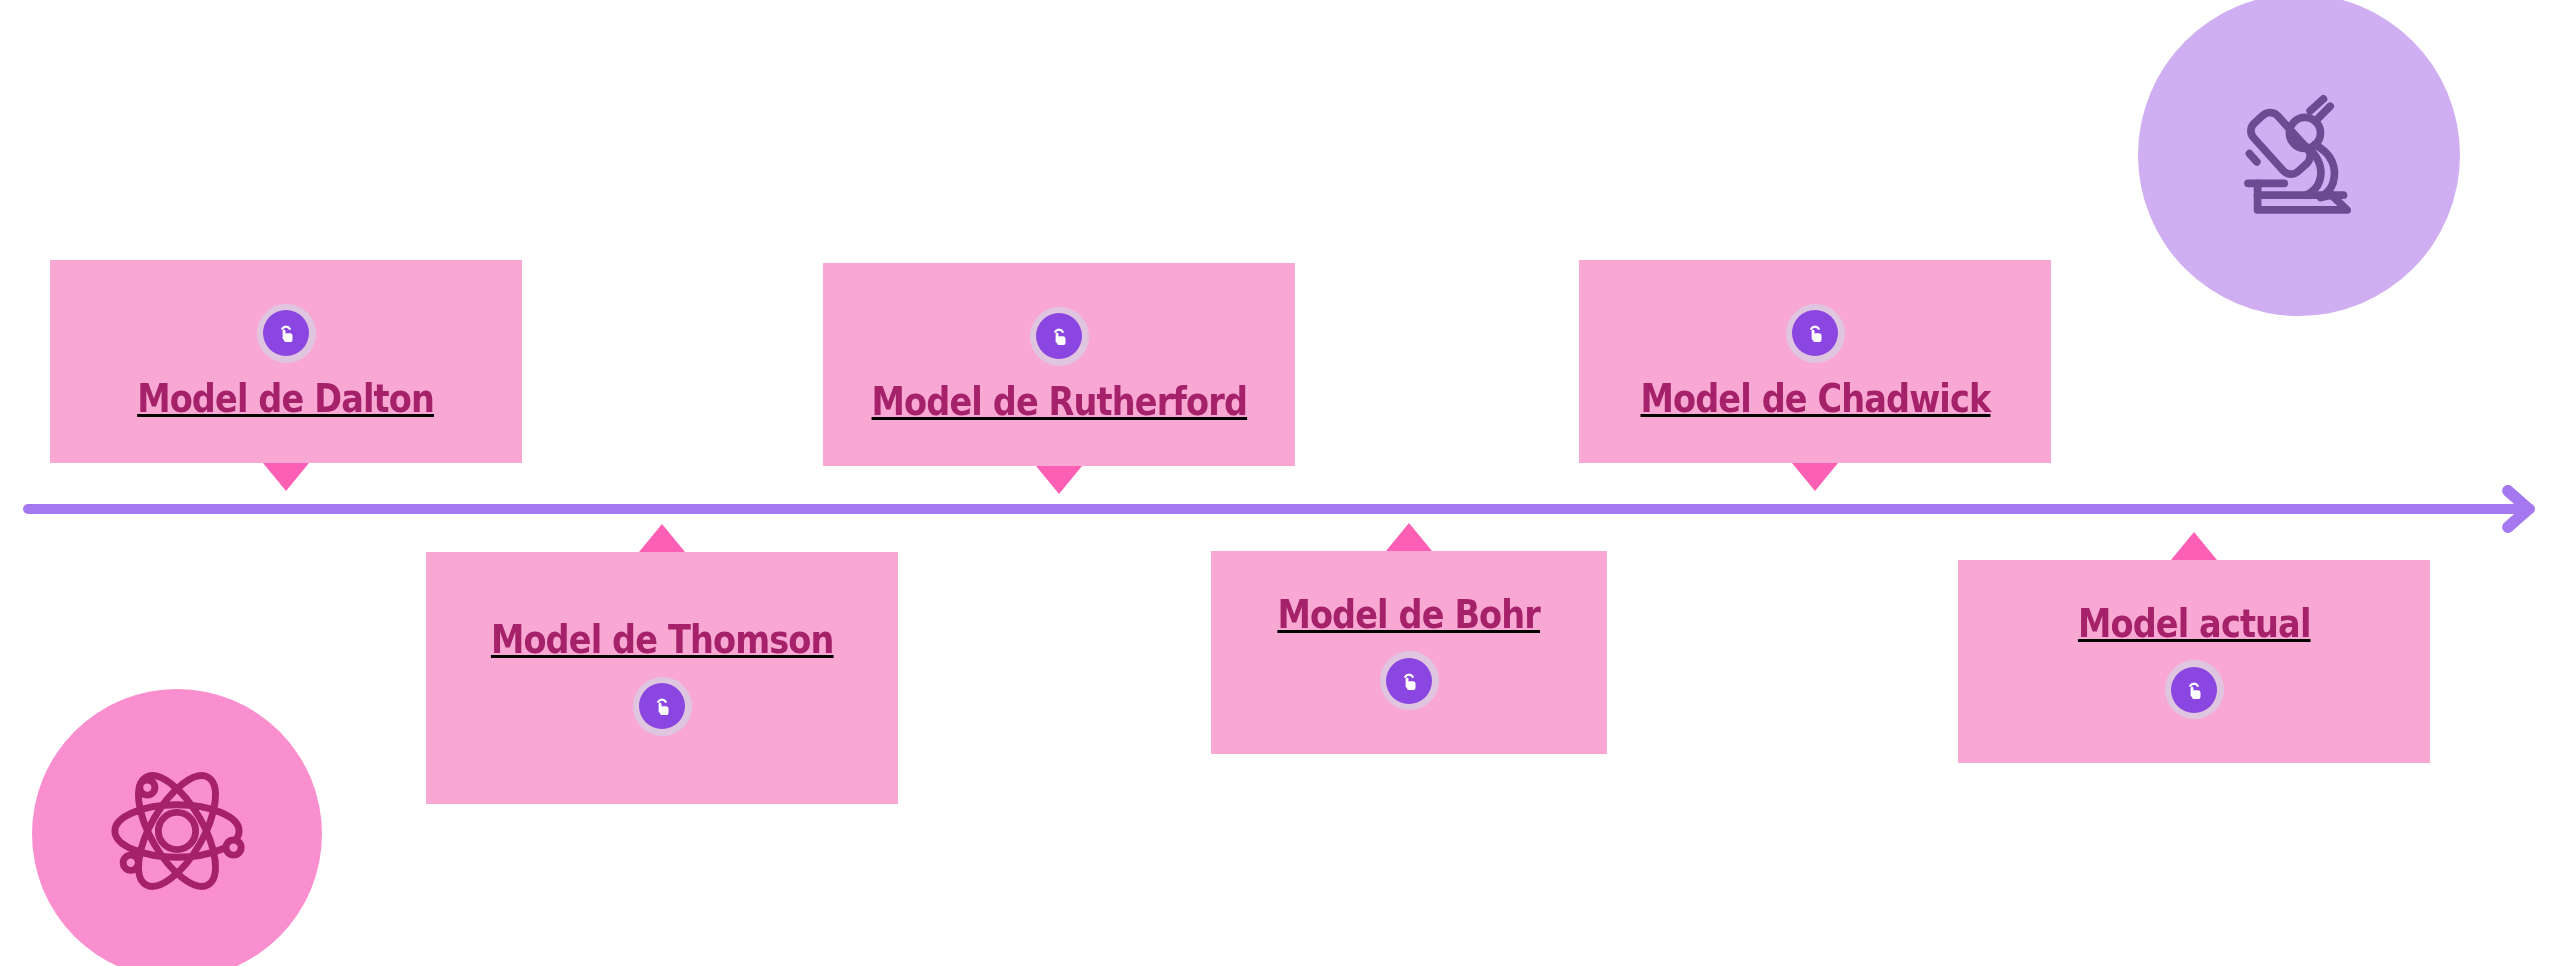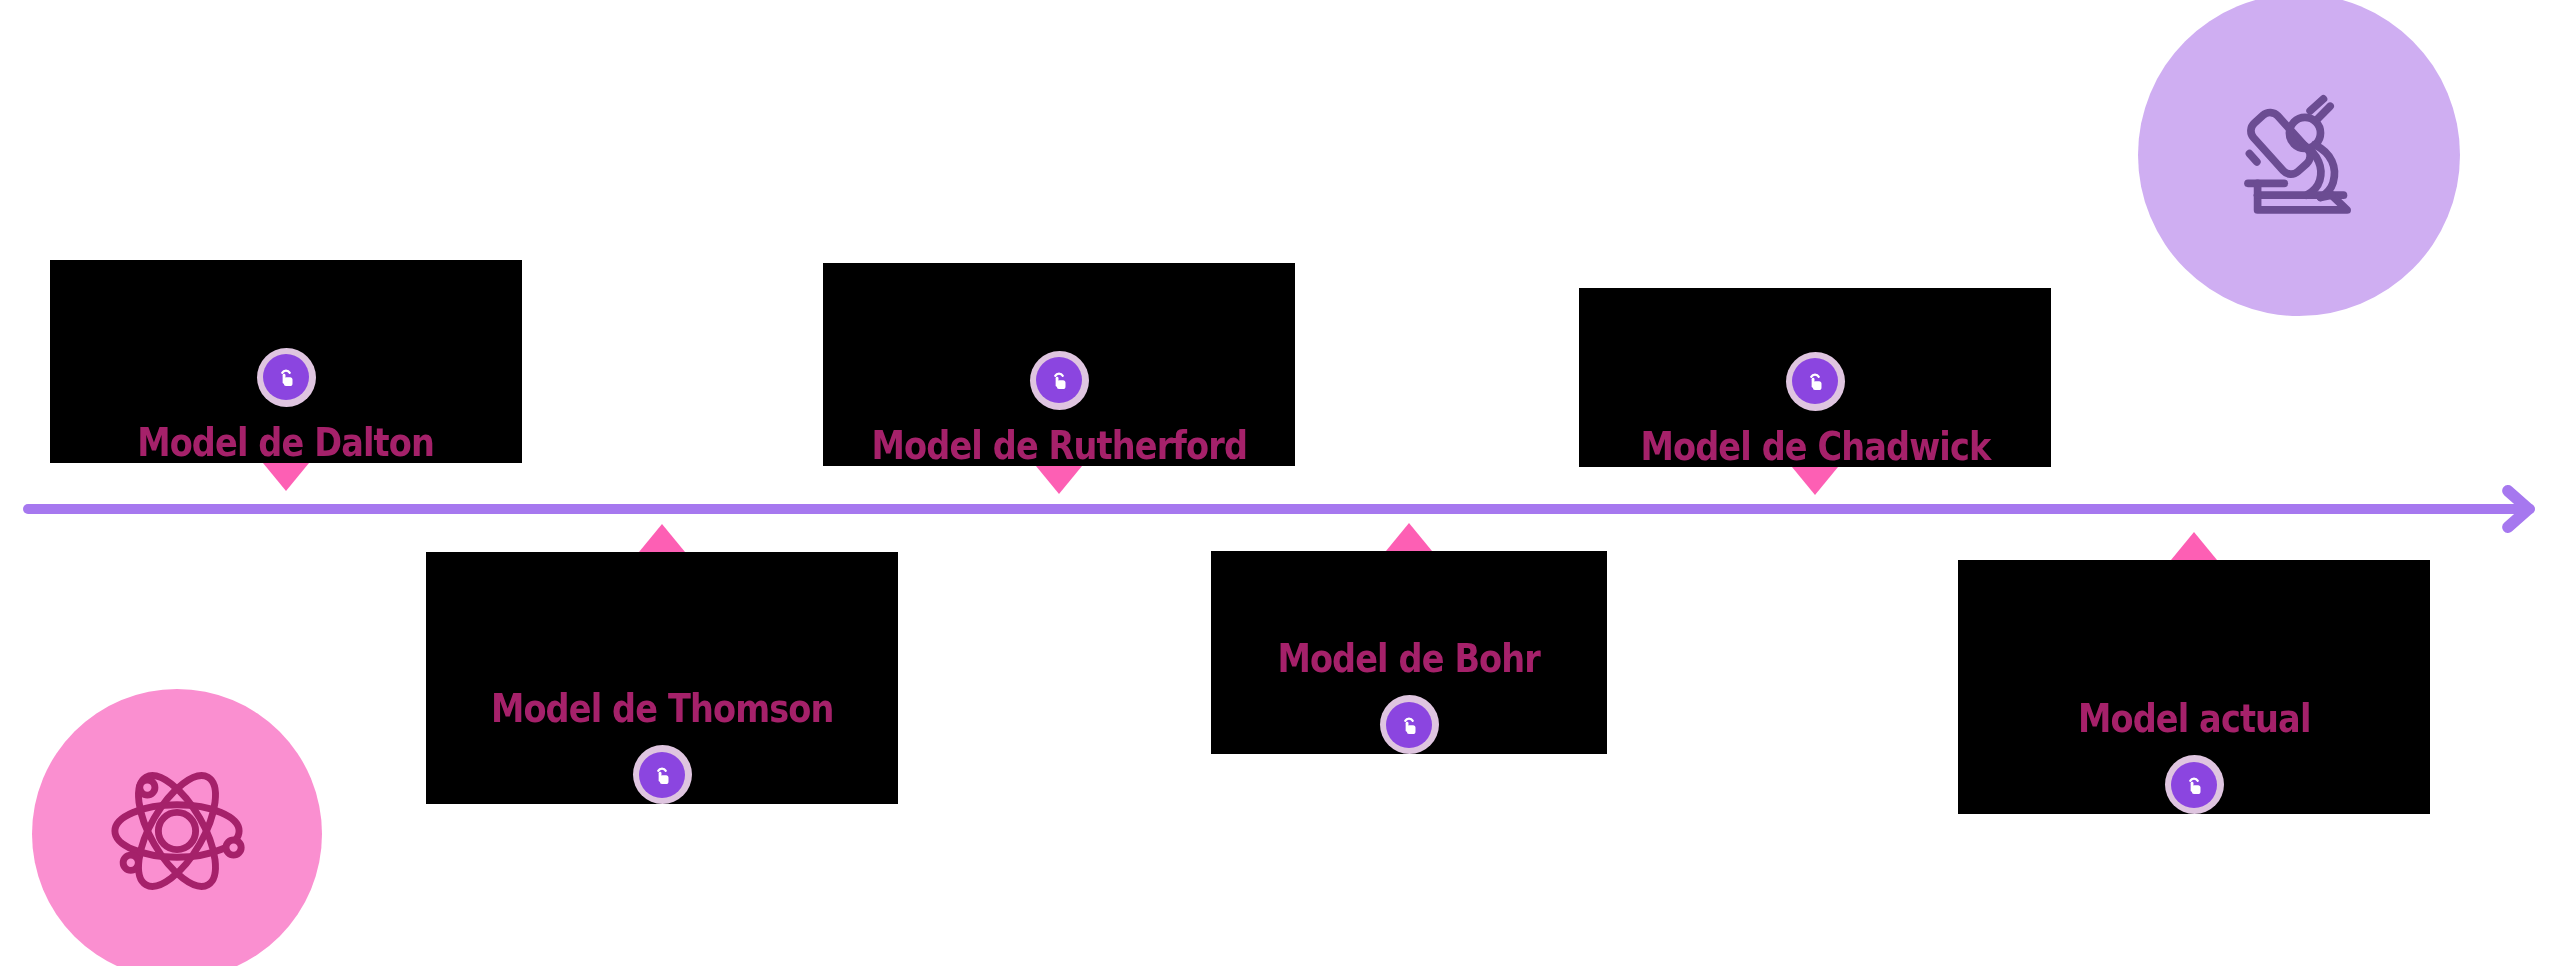--- a/index.html
+++ b/index.html
@@ -22,25 +22,25 @@
   .axis-head {
     position:absolute;
     left:2486px; top:478px;
     width:62px; height:62px;
   }
   .axis-head svg { display:block; width:100%; height:100%; }
 
   
   .card {
     position:absolute;
-    background:#000000;
+    background:#f9a8d4;
     display:flex;
     flex-direction:column;
     align-items:center;
-    justify-content:flex-end;
+    justify-content:center;
     text-decoration:underline;
   }
   .card .tail {
     position:absolute;
     left:50%;
     width:0; height:0;
     border-left:23px solid transparent;
     border-right:23px solid transparent;
     transform:translateX(-50%);
   }
@@ -197,35 +197,35 @@
       <span class="inner">
         <svg viewBox="0 0 24 24" fill="none" stroke="#ffffff" stroke-width="2" stroke-linecap="round" stroke-linejoin="round">
           <path d="M8.5 8.2 a4 4 0 0 1 7 0"></path>
           <path d="M10.2 10.4 V17" stroke-width="2.6"></path>
           <path d="M10.2 14.2 c0-1.2 1-2 2.2-2 h3.4 c1.3 0 2.2.9 2.2 2.2 V18 a2.4 2.4 0 0 1-2.4 2.4 h-3.6 A2.1 2.1 0 0 1 10 18.3 Z" fill="#ffffff" stroke="none"></path>
         </svg>
       </span>
     </span>
   </div>
 
-  <div class="card above" style="left:1579px; top:260px; width:472px; height:179px;margin-top:28px;">
+  <div class="card above" style="left:1579px; top:260px; width:472px; height:203px;">
     <span class="tap-badge">
       <span class="inner">
         <svg viewBox="0 0 24 24" fill="none" stroke="#ffffff" stroke-width="2" stroke-linecap="round" stroke-linejoin="round">
           <path d="M8.5 8.2 a4 4 0 0 1 7 0"></path>
           <path d="M10.2 10.4 V17" stroke-width="2.6"></path>
           <path d="M10.2 14.2 c0-1.2 1-2 2.2-2 h3.4 c1.3 0 2.2.9 2.2 2.2 V18 a2.4 2.4 0 0 1-2.4 2.4 h-3.6 A2.1 2.1 0 0 1 10 18.3 Z" fill="#ffffff" stroke="none"></path>
         </svg>
       </span>
     </span>
     <span class="card-label">Model de Chadwick</span>
     <span class="tail"></span>
   </div>
 
-  <div class="card below" style="left:1958px; top:560px; width:472px; height:254px;">
+  <div class="card below" style="left:1958px; top:560px; width:472px; height:203px;">
     <span class="tail"></span>
     <span class="card-label">Model actual</span>
     <span class="tap-badge">
       <span class="inner">
         <svg viewBox="0 0 24 24" fill="none" stroke="#ffffff" stroke-width="2" stroke-linecap="round" stroke-linejoin="round">
           <path d="M8.5 8.2 a4 4 0 0 1 7 0"></path>
           <path d="M10.2 10.4 V17" stroke-width="2.6"></path>
           <path d="M10.2 14.2 c0-1.2 1-2 2.2-2 h3.4 c1.3 0 2.2.9 2.2 2.2 V18 a2.4 2.4 0 0 1-2.4 2.4 h-3.6 A2.1 2.1 0 0 1 10 18.3 Z" fill="#ffffff" stroke="none"></path>
         </svg>
       </span>

